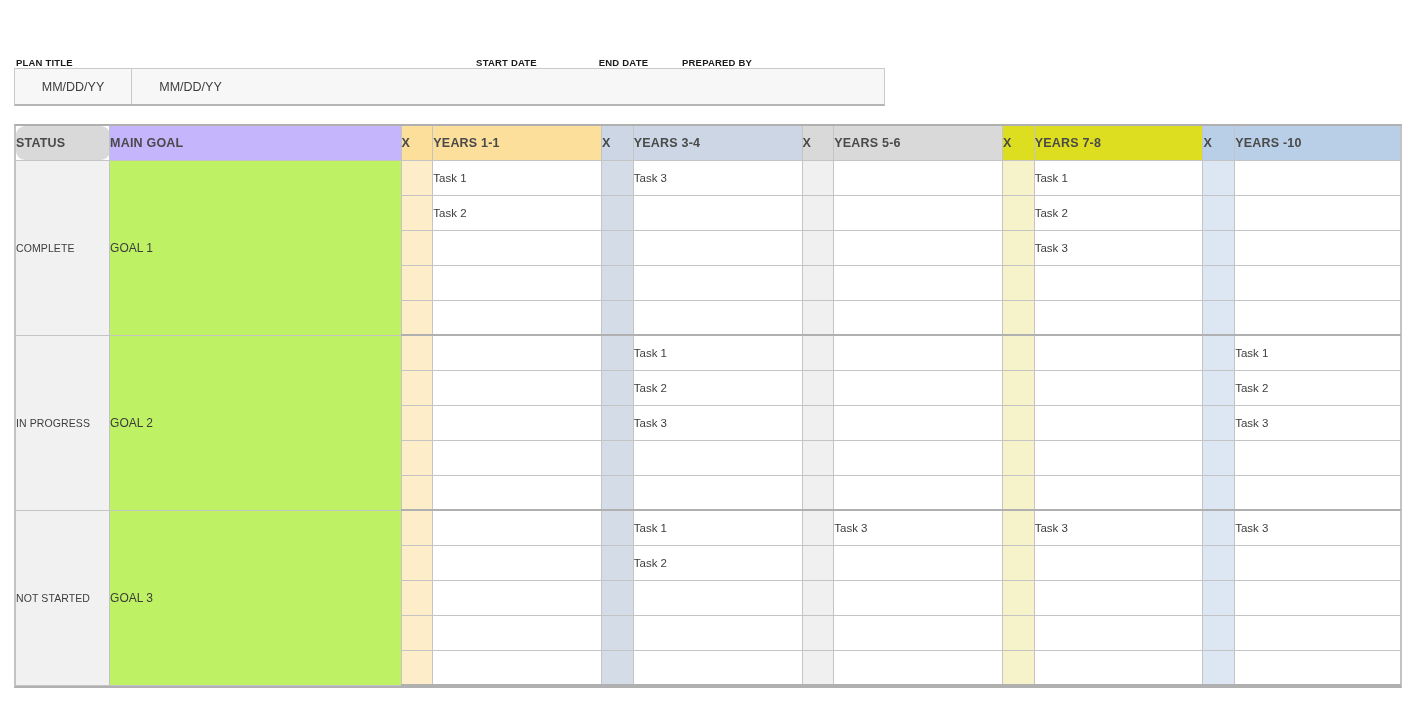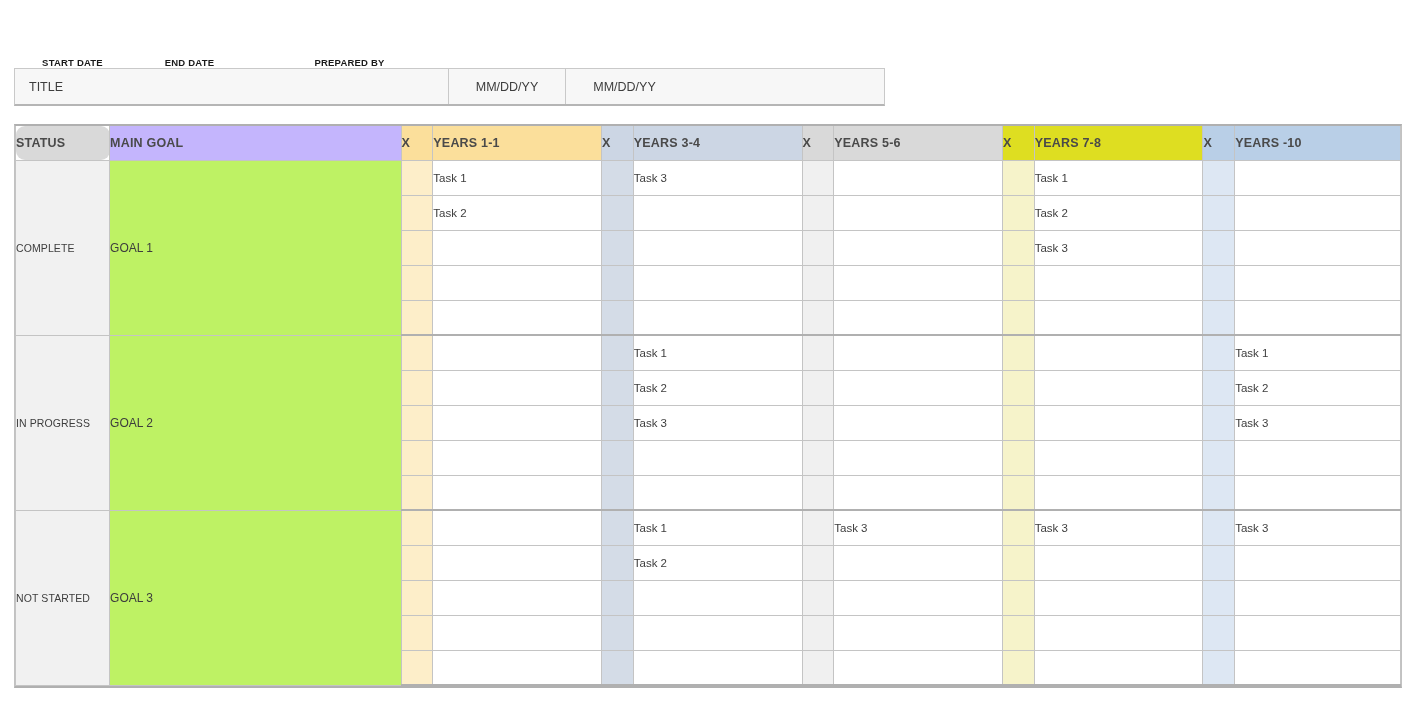--- a/index.html
+++ b/index.html
@@ -44,21 +44,21 @@
   .meta-label {
     font-size: 9.5px;
     font-weight: bold;
     color: #1a1a1a;
     letter-spacing: 0.2px;
     line-height: 11px;
   }
   .ml-plan   { width: 434px; text-align: left; padding-left: 2px;}
   .ml-start  { width: 117px; text-align: center; }
   .ml-end    { width: 117px; text-align: center; }
-  .ml-prep   { width: 203px; text-align: center; }
+  .ml-prep   { width: 203px; text-align: left; }
 
   .meta-fields {
     display: flex;
     height: 38px;
     border: 1px solid #c9c9c9;
     border-bottom: 2px solid #b5b5b5;
     background: #f7f7f7;
   }
   .field {
     display: flex;
@@ -167,26 +167,26 @@
   }
 </style>
 </head>
 <body>
 
 <div class="page">
 
 
   <div class="meta">
     <div class="meta-labels">
+      <div class="meta-label ml-plan">PLAN TITLE</div>
       <div class="meta-label ml-start">START DATE</div>
       <div class="meta-label ml-end">END DATE</div>
       <div class="meta-label ml-prep">PREPARED BY</div>
     </div>
     <div class="meta-fields">
-      <div class="field f-title">TITLE</div>
       <div class="field f-start">MM/DD/YY</div>
       <div class="field f-end">MM/DD/YY</div>
     </div>
   </div>
 
   <div class="grid">
     <table class="plan">
       <colgroup>
         <col class="c-status">
           <col class="c-goal">

